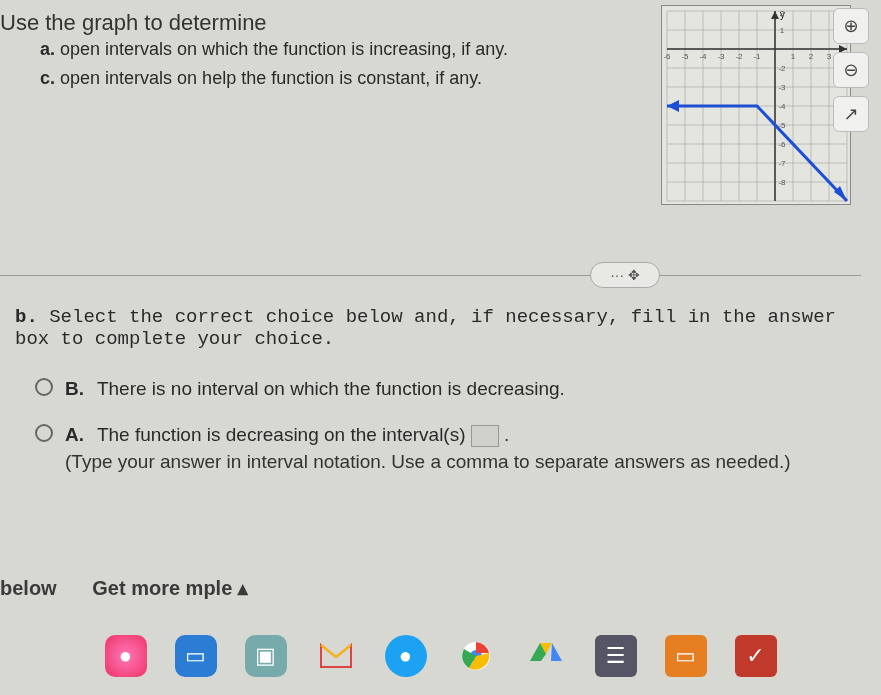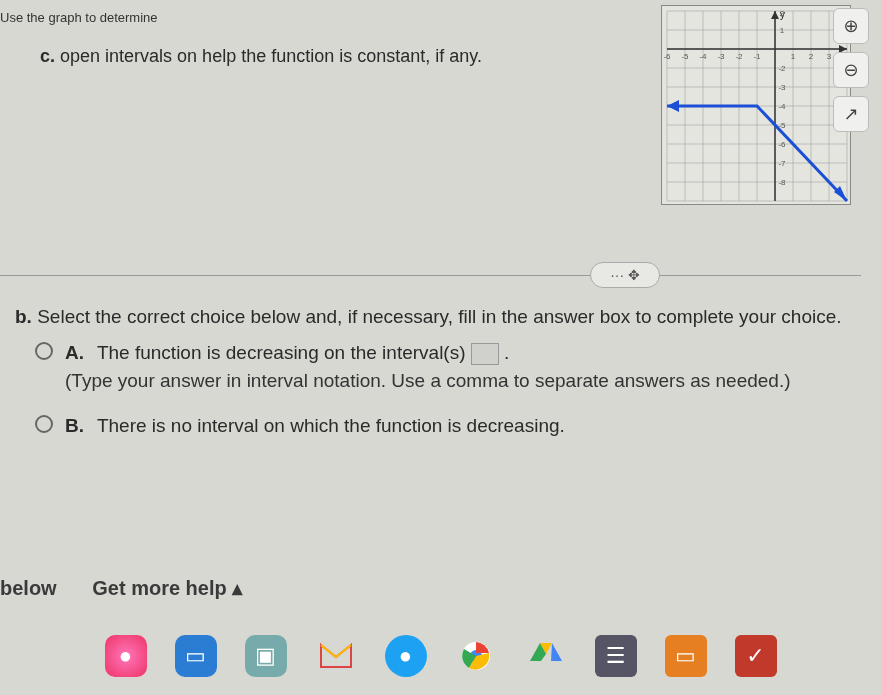--- a/index.html
+++ b/index.html
@@ -17,23 +17,22 @@
   }
   .top-section {
     display: flex;
     align-items: flex-start;
   }
   .question-text {
     flex: 1;
     padding-left: 0;
   }
   .intro {
-    font-size: 13px;
+    font-size: 22px;
     color: #333;
-    margin-bottom: 18px;
   }
   .sub-list {
     padding-left: 40px;
     font-size: 18px;
     line-height: 1.5;
   }
   .sub-list .item { margin-bottom: 2px; }
   .sub-list b { font-weight: bold; }
   .graph-area {
     width: 200px;
@@ -87,21 +86,21 @@
     align-items: center;
     justify-content: center;
     font-size: 14px;
     color: #555;
     cursor: pointer;
   }
   .part-b {
     font-size: 19px;
     padding: 0 15px;
   }
-  .prompt { margin-bottom: 11px; }
+  .prompt { margin-bottom: 25px; font-family: Liberation Mono, monospace; }
   .choice {
     display: flex;
     align-items: flex-start;
     margin-bottom: 18px;
     padding-left: 20px;
   }
   .radio {
     width: 18px; height: 18px;
     border: 2px solid #666;
     border-radius: 50%;
@@ -151,20 +150,24 @@
   }
 </style>
 </head>
 <body>
 
 <div class="content">
   <div class="top-section">
     <div class="question-text">
       <div class="intro">Use the graph to determine</div>
       <div class="sub-list">
+        <div class="item">
+          <b>a.</b>
+          <span>open intervals on which the function is increasing, if any.</span>
+        </div>
         <div class="item">
           <b>c.</b>
           <span>open intervals on help the function is constant, if any.</span>
         </div>
       </div>
     </div>
 
     <div class="graph-area">
       <div class="graph">
         <svg width="190" height="200" viewBox="0 0 190 200">
@@ -245,41 +248,41 @@
 
   <div class="part-b">
     <div class="prompt">
       <b>b.</b>
       <span>Select the correct choice below and, if necessary, fill in the answer box to complete your choice.</span>
     </div>
 
     <div class="choice">
       <div class="radio"></div>
       <div class="choice-body">
+        <span class="choice-label">B.</span>
+        <span>There is no interval on which the function is decreasing.</span>
+      </div>
+    </div>
+
+    <div class="choice">
+      <div class="radio"></div>
+      <div class="choice-body">
         <span class="choice-label">A.</span>
         <span>The function is decreasing on the interval(s) </span>
         <span class="answer-box"></span>
         <span>.</span><br>
         <span class="hint">(Type your answer in interval notation. Use a comma to separate answers as needed.)</span>
       </div>
     </div>
-
-    <div class="choice">
-      <div class="radio"></div>
-      <div class="choice-body">
-        <span class="choice-label">B.</span>
-        <span>There is no interval on which the function is decreasing.</span>
-      </div>
-    </div>
   </div>
 </div>
 
 <div class="footer-links">
   <span>below</span>
-  <span>Get more help ▴</span>
+  <span>Get more mple ▴</span>
 </div>
 
 <div class="taskbar">
   <div class="tb-icon" style="background:radial-gradient(circle,#f7b,#e36)">●</div>
   <div class="tb-icon" style="background:#2b7cd3">▭</div>
   <div class="tb-icon" style="background:#7aa">▣</div>
   <div class="tb-icon" style="background:transparent">
     <svg width="34" height="26">
         <path d="M2 2 L17 14 L32 2 L32 24 L2 24 Z" fill="none" stroke="#d44" stroke-width="2"></path>
         <path d="M2 2 L17 14 L32 2" fill="none" stroke="#fb0" stroke-width="2"></path>

